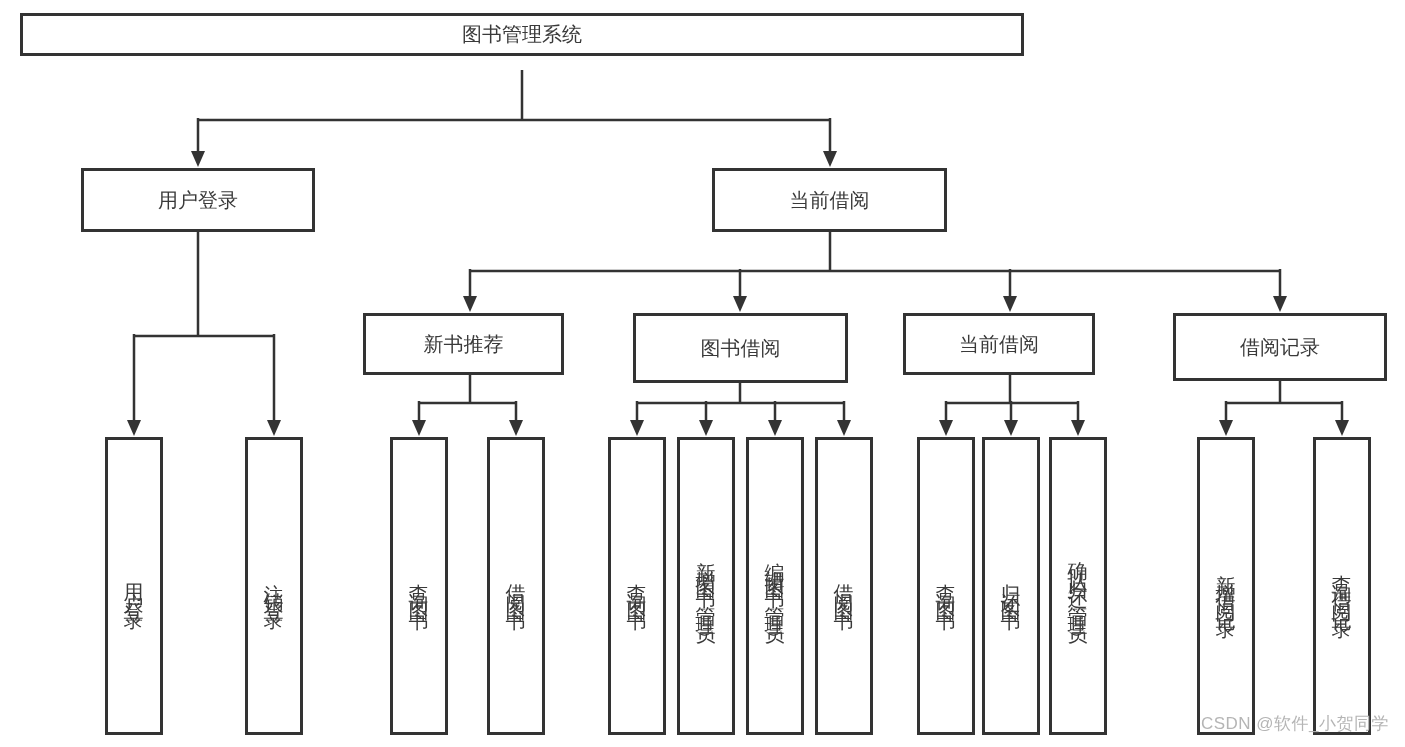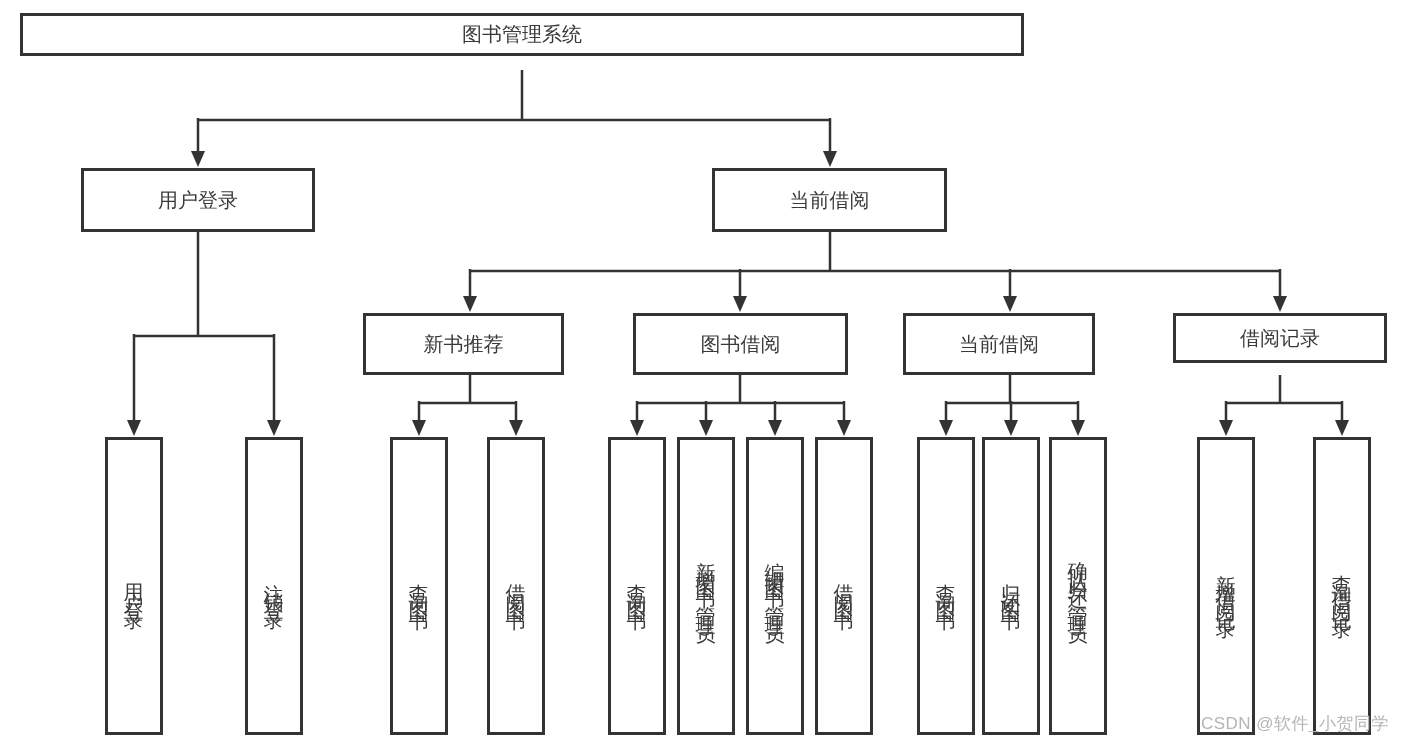--- a/index.html
+++ b/index.html
@@ -79,23 +79,23 @@
       <polygon points="1335,420 1349,420 1342,436"></polygon>
     </g>
   </svg>
 
   <div class="box" style="left:20px;top:13px;width:1004px;height:43px;">图书管理系统</div>
 
   <div class="box" style="left:81px;top:168px;width:234px;height:64px;">用户登录</div>
   <div class="box" style="left:712px;top:168px;width:235px;height:64px;">当前借阅</div>
 
   <div class="box" style="left:363px;top:313px;width:201px;height:62px;">新书推荐</div>
-  <div class="box" style="left:633px;top:313px;width:215px;height:62px;">图书借阅</div>
+  <div class="box" style="left:633px;top:313px;width:215px;height:70px;">图书借阅</div>
   <div class="box" style="left:903px;top:313px;width:192px;height:62px;">当前借阅</div>
-  <div class="box" style="left:1173px;top:313px;width:214px;height:50px;">借阅记录</div>
+  <div class="box" style="left:1173px;top:313px;width:214px;height:68px;">借阅记录</div>
 
   <div class="box" style="left:105px;top:437px;width:58px;height:298px;">
     <span class="vtext">用户登录</span>
   </div>
   <div class="box" style="left:245px;top:437px;width:58px;height:298px;">
     <span class="vtext">注销登录</span>
   </div>
 
   <div class="box" style="left:390px;top:437px;width:58px;height:298px;">
     <span class="vtext">查询图书</span>

